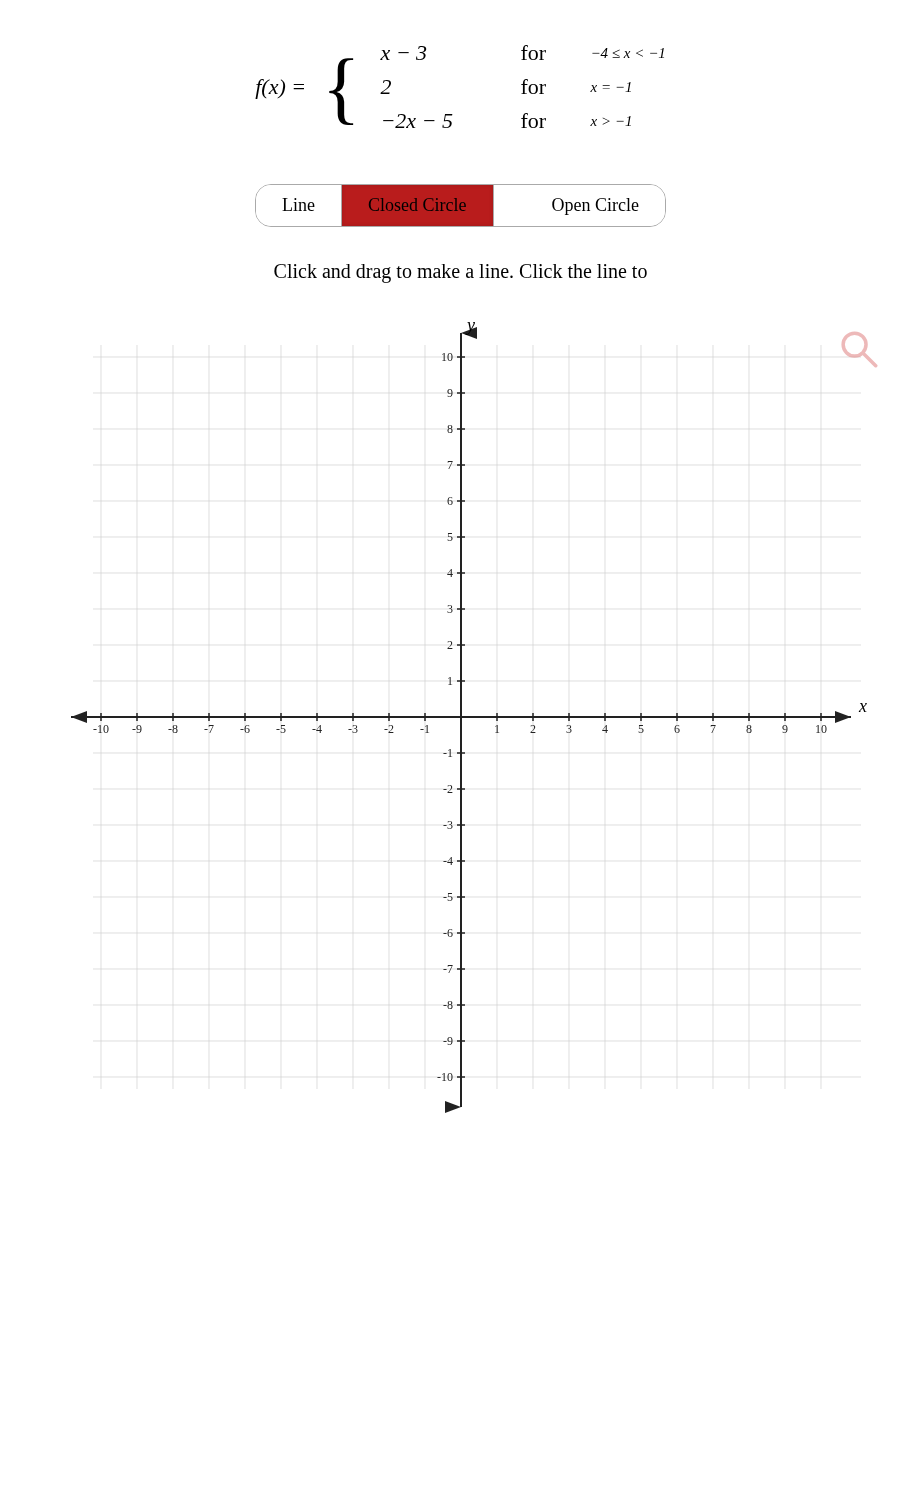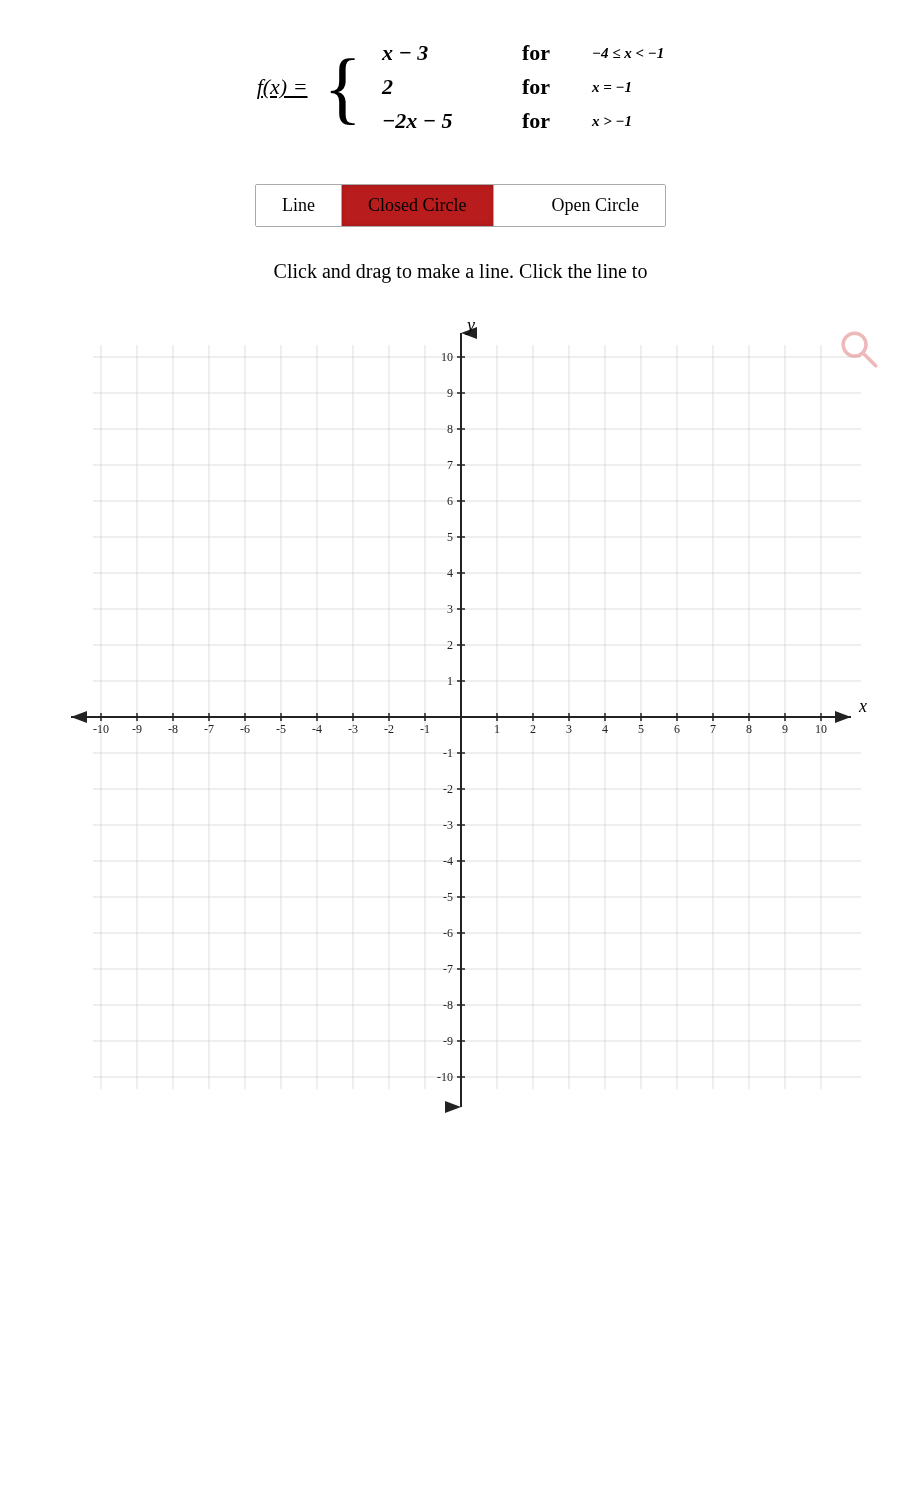--- a/index.html
+++ b/index.html
@@ -18,60 +18,58 @@
     .piecewise-container {
       display: flex;
       align-items: center;
       margin-bottom: 50px;
       font-size: 22px;
     }
     .fx-label {
       font-style: italic;
       margin-right: 16px;
       font-size: 22px;
-      text-decoration: underline;
     }
     .brace {
       font-size: 80px;
       line-height: 1;
       font-weight: 100;
       margin-right: 20px;
       font-family: 'Georgia', serif;
     }
     .pieces {
       display: flex;
       flex-direction: column;
       gap: 8px;
     }
     .piece-row {
       display: flex;
       align-items: center;
       gap: 30px;
-      font-weight: bold;
     }
     .piece-expr {
       font-style: italic;
       min-width: 110px;
       font-size: 22px;
     }
     .piece-for {
       font-style: normal;
       min-width: 40px;
       font-size: 22px;
     }
     .piece-cond {
       font-style: italic;
       font-size: 15px;
     }
 
     
     .toolbar {
       display: flex;
       border: 1.5px solid #aaa;
-      border-radius: 2px;
+      border-radius: 16px;
       overflow: hidden;
       margin-bottom: 28px;
       align-items: flex-end;
     }
     .toolbar-btn {
       padding: 10px 26px;
       font-size: 18px;
       font-family: 'Georgia', serif;
       background: #fff;
       border: none;

